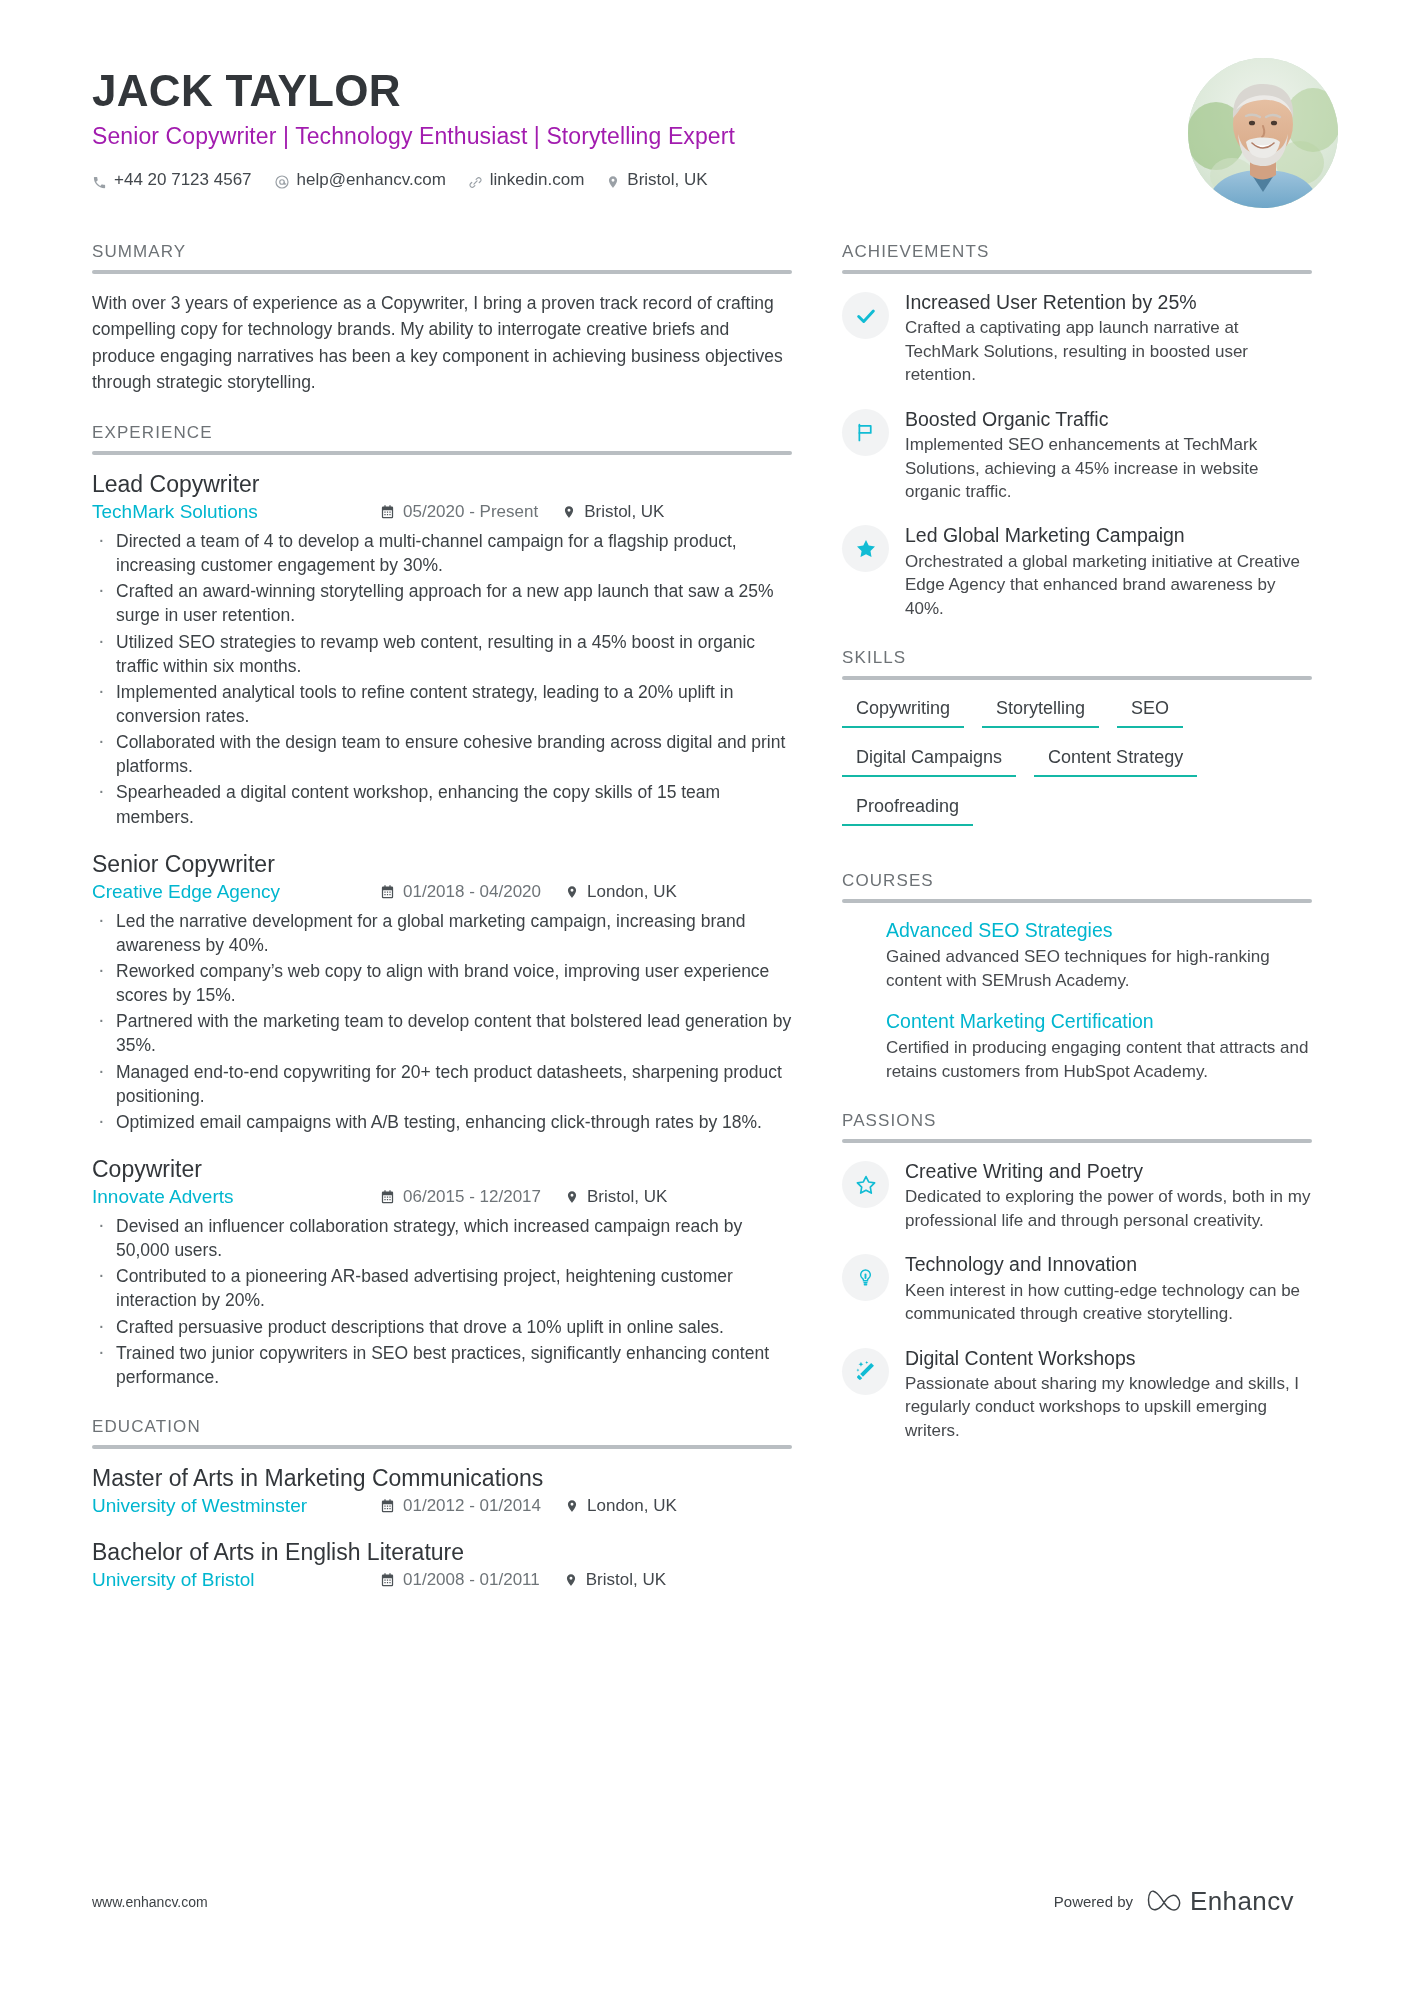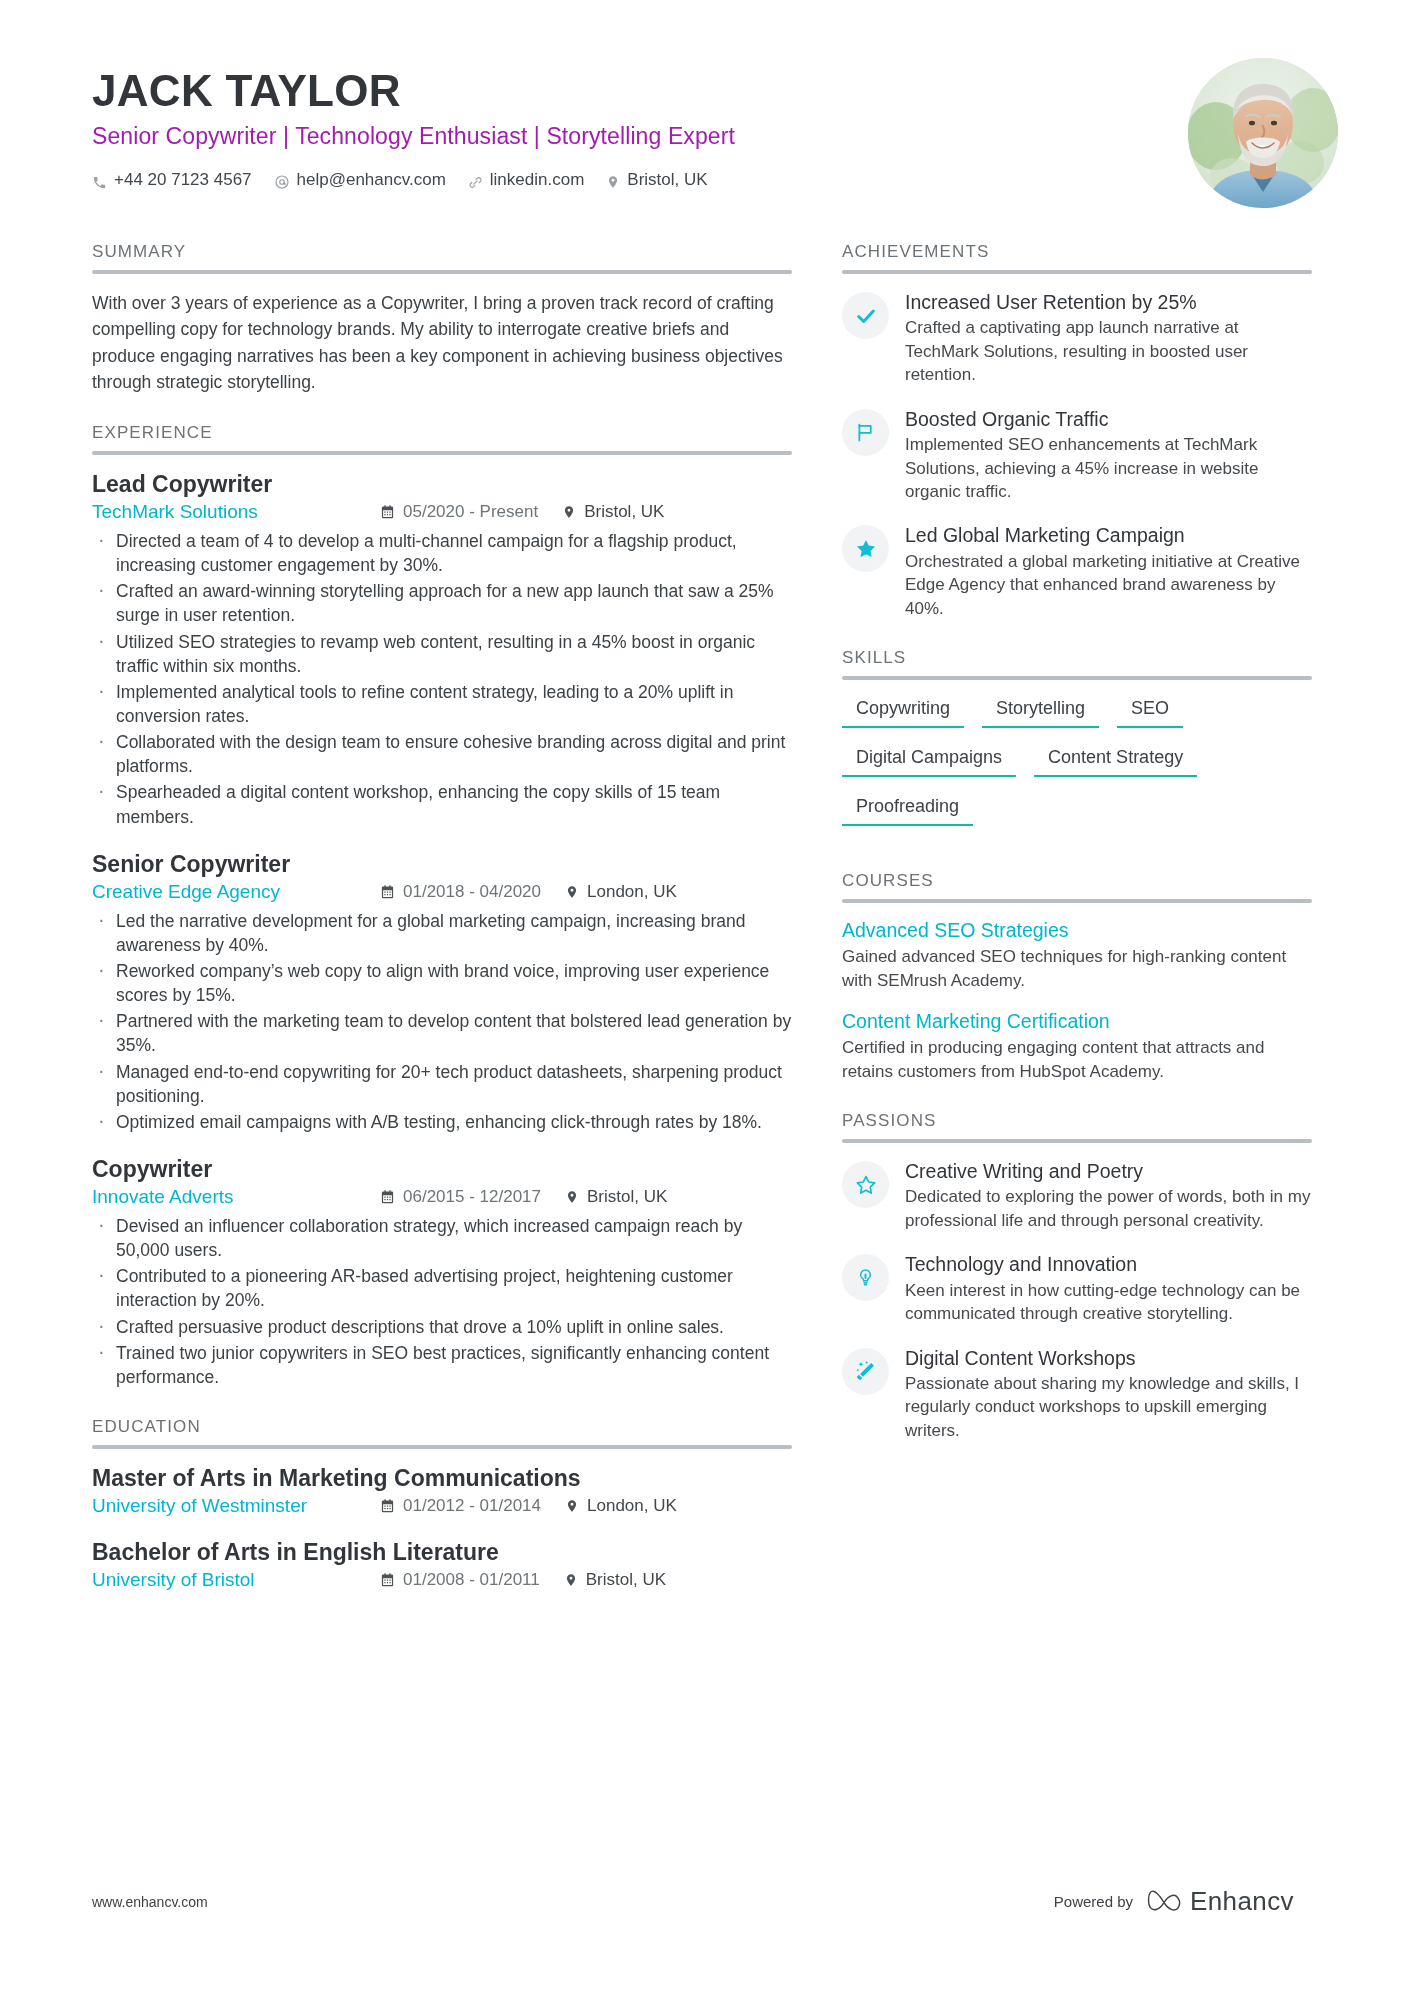--- a/index.html
+++ b/index.html
@@ -95,21 +95,21 @@
     line-height: 1.5;
     color: #3d4246;
   }
 
   
   .entry { margin-bottom: 22px; }
   .entry:last-child { margin-bottom: 0; }
   .entry-title {
     font-size: 23px;
     color: #32363a;
-    font-weight: 700;
+    font-weight: 400;
     margin-bottom: 3px;
   }
   .entry-meta {
     display: flex;
     align-items: center;
     margin-bottom: 6px;
   }
   .org {
     font-size: 19px;
     color: #00b6cf;
@@ -174,21 +174,21 @@
   .skills { display: flex; flex-wrap: wrap; gap: 0 18px; }
   .skill {
     font-size: 18px;
     color: #3d4246;
     padding: 2px 14px 7px 14px;
     border-bottom: 2px solid #14b8a6;
     margin-bottom: 17px;
   }
 
   
-  .course { margin-bottom: 18px; }
+  .course { margin-bottom: 18px; margin-left: 44px; }
   .course:last-child { margin-bottom: 2px; }
   .course-title {
     font-size: 19.5px;
     color: #00b6cf;
     margin-bottom: 3px;
   }
   .course-desc {
     font-size: 17px;
     line-height: 1.38;
     color: #46494d;

